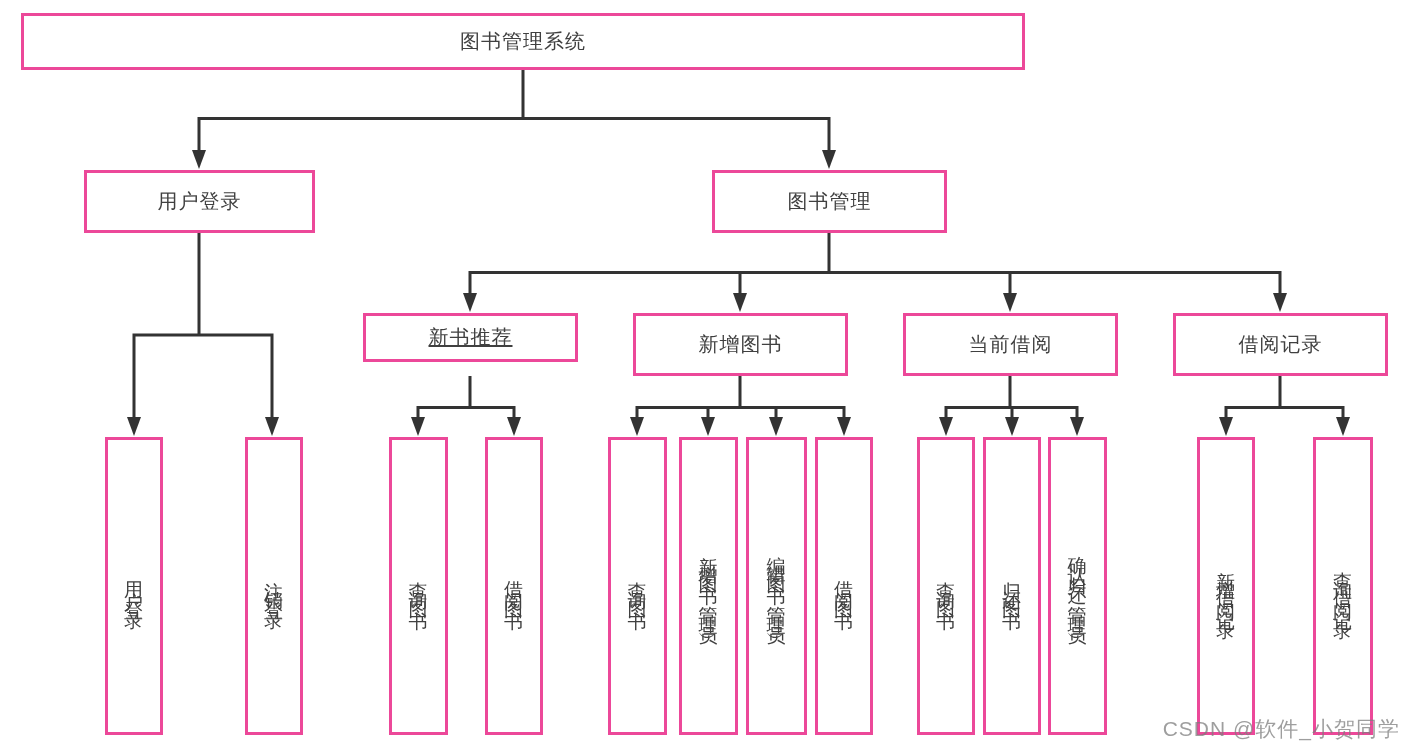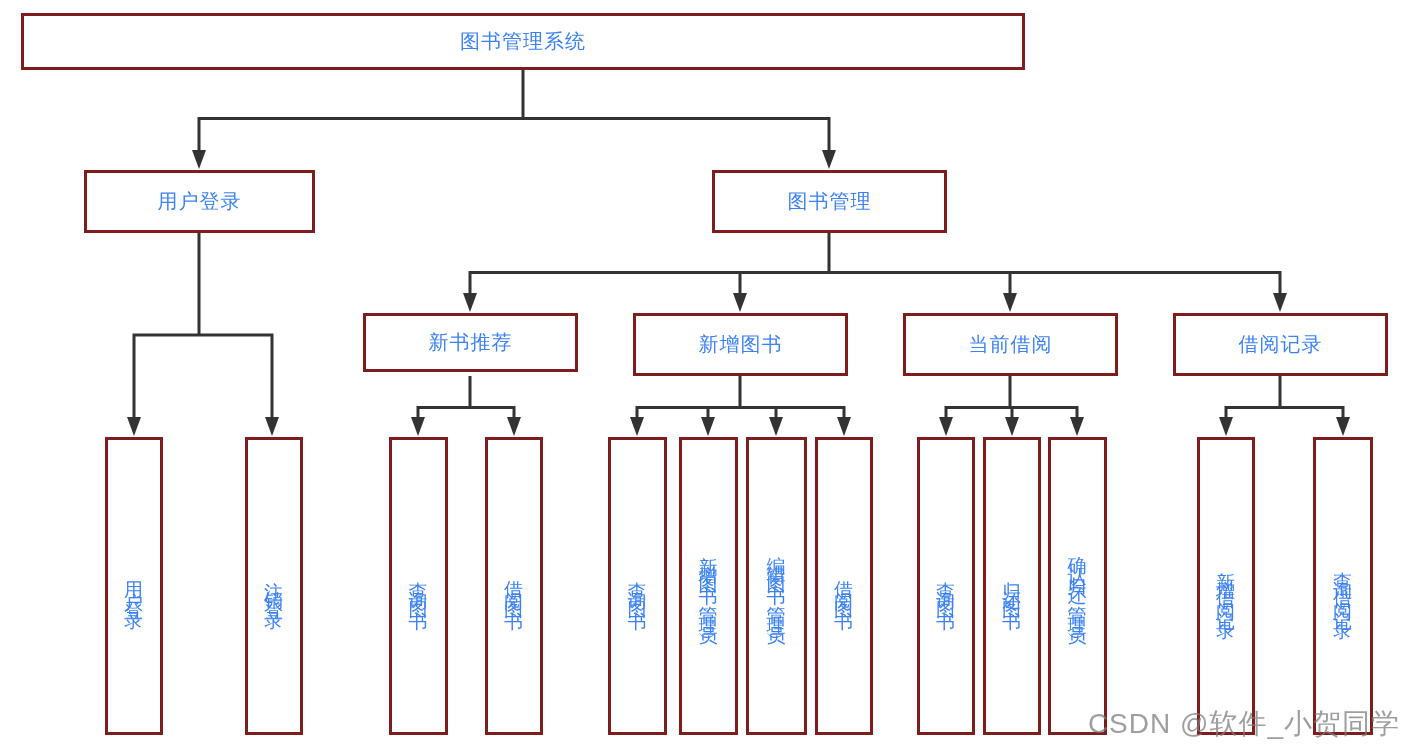--- a/index.html
+++ b/index.html
@@ -13,44 +13,44 @@
   }
   svg.connectors {
     position: absolute;
     left: 0; top: 0;
     width: 1405px; height: 747px;
     z-index: 1;
   }
   .box {
     position: absolute;
     box-sizing: border-box;
-    border: 3px solid #7f1d1d;
+    border: 3px solid #ec4899;
     background: #ffffff;
     display: flex;
     align-items: center;
     justify-content: center;
-    color: #3b82f6;
+    color: #404040;
     font-size: 20px;
     letter-spacing: 1px;
     z-index: 2;
     white-space: nowrap;
   }
   .vbox {
     writing-mode: vertical-rl;
     text-orientation: mixed;
     font-size: 19px;
     letter-spacing: 10px;
     line-height: 1;
     white-space: normal;
   }
   .watermark {
     position: absolute;
     right: 5px;
     bottom: 4px;
-    font-size: 28px;
+    font-size: 21px;
     color: rgba(125,125,125,0.75);
     letter-spacing: 1px;
     z-index: 5;
     pointer-events: none;
   }
 </style>
 </head>
 <body>
 
 <div class="canvas">
@@ -93,21 +93,21 @@
       <polygon points="1219,417 1233,417 1226,436"></polygon>
       <polygon points="1336,417 1350,417 1343,436"></polygon>
     </g>
   </svg>
 
   <div class="box" style="left:21px; top:13px; width:1004px; height:57px;">图书管理系统</div>
 
   <div class="box" style="left:84px; top:170px; width:231px; height:63px;">用户登录</div>
   <div class="box" style="left:712px; top:170px; width:235px; height:63px;text-align:center;">图书管理</div>
 
-  <div class="box" style="left:363px; top:313px; width:215px; height:59px;">新书推荐</div>
+  <div class="box" style="left:363px; top:313px; width:215px; height:49px;text-decoration:underline;">新书推荐</div>
   <div class="box" style="left:633px; top:313px; width:215px; height:63px;">新增图书</div>
   <div class="box" style="left:903px; top:313px; width:215px; height:63px;">当前借阅</div>
   <div class="box" style="left:1173px; top:313px; width:215px; height:63px;">借阅记录</div>
 
   <div class="box vbox" style="left:105px; top:437px; width:58px; height:298px;">用户登录</div>
   <div class="box vbox" style="left:245px; top:437px; width:58px; height:298px;">注销登录</div>
 
   <div class="box vbox" style="left:389px; top:437px; width:59px; height:298px;">查询图书</div>
   <div class="box vbox" style="left:485px; top:437px; width:58px; height:298px;">借阅图书</div>
 

